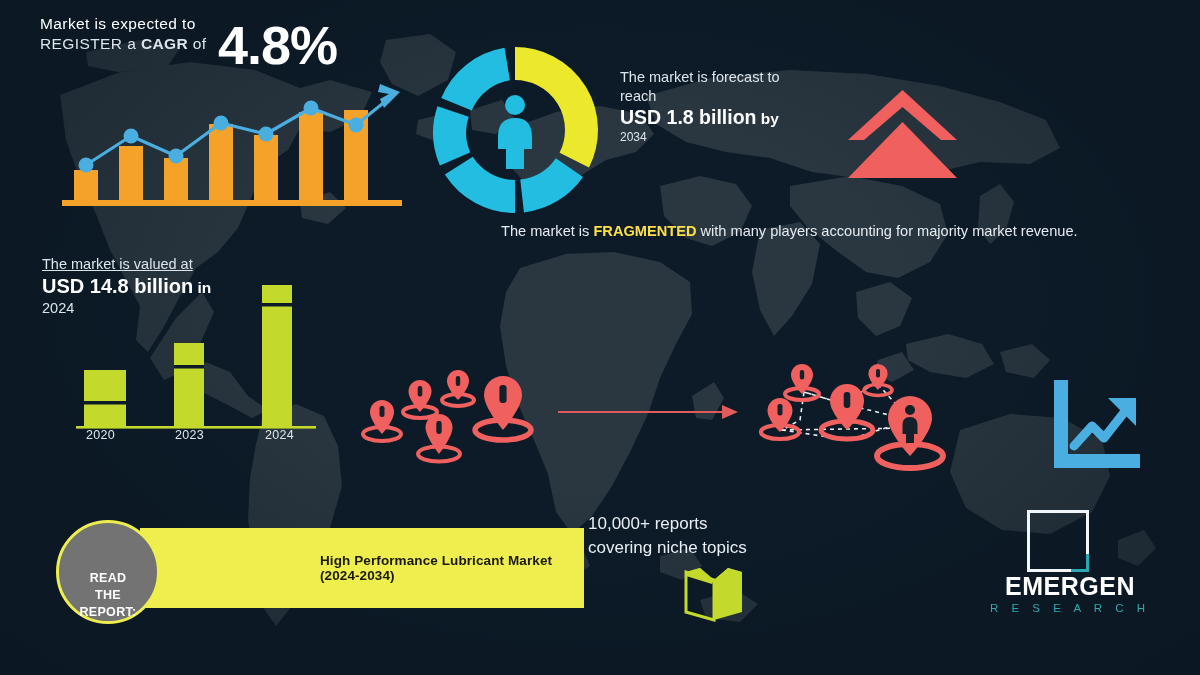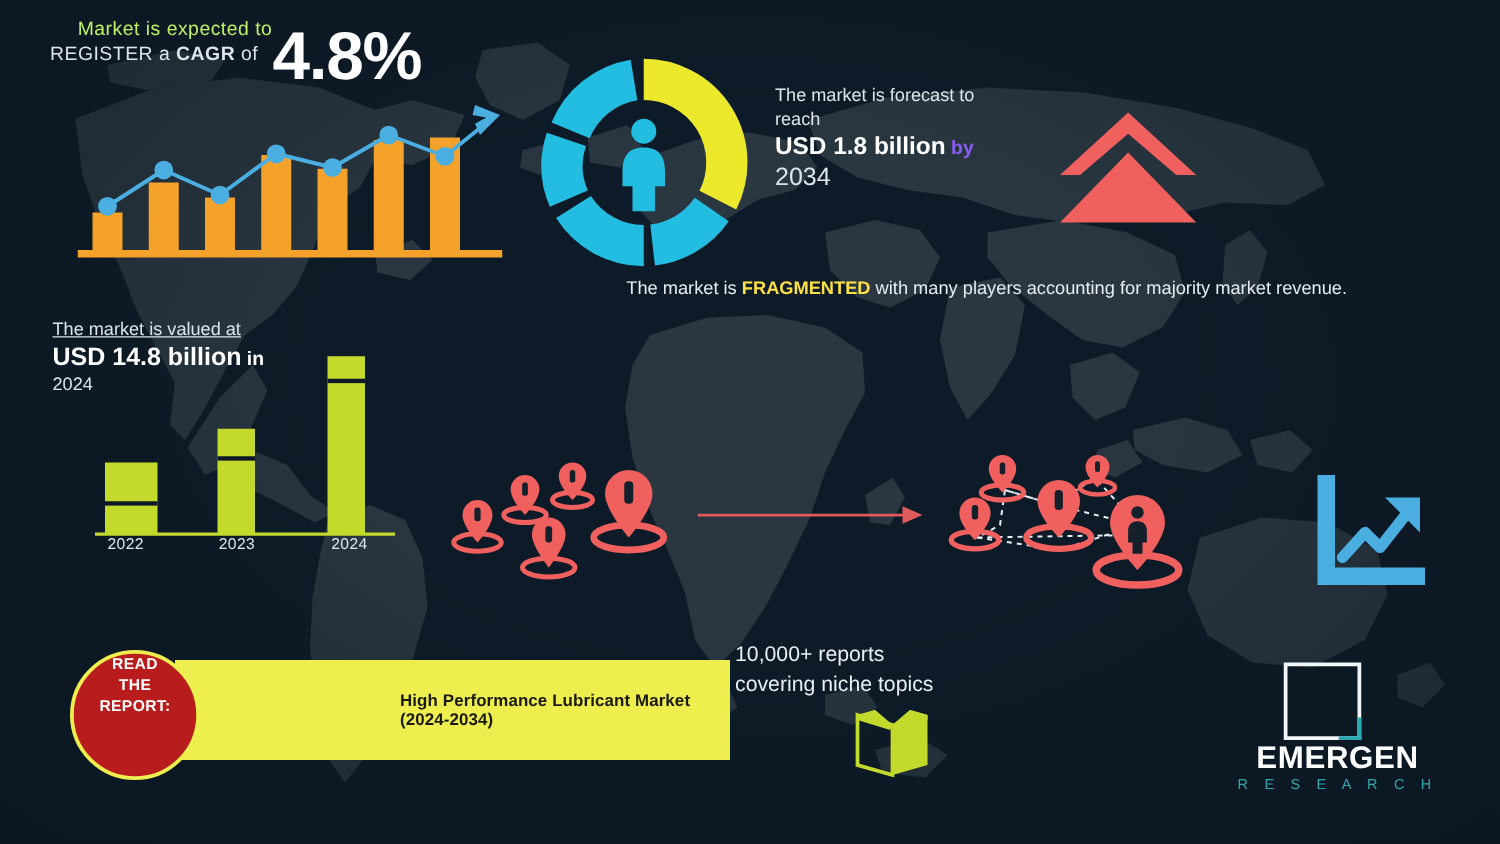--- a/index.html
+++ b/index.html
@@ -15,40 +15,40 @@
   #worldmap path{fill:#2a3741;}
   .vign{position:absolute;inset:0;pointer-events:none;
         background:radial-gradient(ellipse at 50% 45%,rgba(13,27,40,0) 35%,rgba(10,20,30,.55) 100%);}
 
   
   .tbox{position:absolute;line-height:1.28;}
   .t-yellow{color:#fde047;font-weight:700;}
 
   
   #cagr-text{left:40px;top:14px;font-size:15.5px;letter-spacing:.4px;width:200px;}
-  #cagr-text .l1{display:block;color:#bef264;text-align:center;}
+  #cagr-text .l1{display:block;color:#ffffff;}
   #cagr-text .l2{display:block;color:#dde4ea;}
   #cagr-value{
     position:absolute;left:218px;top:18px;font-size:54px;font-weight:700;
     color:#ffffff;letter-spacing:-1px;line-height:1;
   }
 
   
   #orangechart{position:absolute;left:62px;top:78px;width:340px;height:135px;}
 
   
   #donut{position:absolute;left:430px;top:45px;width:170px;height:170px;}
 
   
   #forecast{left:620px;top:68px;width:230px;font-size:15px;}
   #forecast .ln1{display:block;color:#dde4ea;font-size:14.5px;}
   #forecast .ln2{display:block;color:#dde4ea;font-size:14.5px;}
   #forecast .big{font-size:19.5px;font-weight:700;color:#ffffff;}
-  #forecast .by{font-size:15.5px;font-weight:700;color:#8b5cf6;}
-  #forecast .yr{display:block;color:#dde4ea;font-size:20px;}
+  #forecast .by{font-size:15.5px;font-weight:700;color:#ffffff;}
+  #forecast .yr{display:block;color:#dde4ea;font-size:12px;}
 
   
   #chevrons{position:absolute;left:845px;top:88px;width:115px;height:92px;}
 
   
   #fragmented{left:501px;top:220px;width:640px;font-size:14.6px;line-height:1.55;color:#e6ecf1;}
 
   
   #valued{left:42px;top:255px;width:240px;font-size:14.5px;}
   #valued .v1{display:block;color:#dde4ea;font-size:14.5px;text-decoration:underline;}
@@ -67,29 +67,29 @@
 
   
   #growth-icon{position:absolute;left:1046px;top:376px;width:98px;height:98px;}
 
   
   #cta{position:absolute;left:56px;top:520px;width:478px;height:96px;}
   #cta-banner{position:absolute;left:84px;top:8px;width:444px;height:80px;background:#eeee4f;}
   #cta-banner-label{position:absolute;left:180px;top:0;height:80px;display:flex;align-items:center;
       font-size:13.5px;font-weight:700;color:#1a1a10;letter-spacing:.1px;}
   #cta-circle{position:absolute;left:0;top:0;width:104px;height:104px;border-radius:50%;
-      background:#b91c1c;border:3px solid #eeee4f;display:flex;align-items:flex-start;justify-content:center;}
+      background:#737373;border:3px solid #eeee4f;display:flex;align-items:flex-end;justify-content:center;}
   #cta-circle span{font-size:12.5px;font-weight:700;color:#ffffff;text-align:center;line-height:1.35;letter-spacing:.3px;}
 
   
   #reports-text{left:588px;top:512px;width:240px;font-size:17px;color:#e8eef3;line-height:1.4;}
   #book-icon{position:absolute;left:682px;top:566px;width:64px;height:56px;}
 
   
-  #logo{position:absolute;left:985px;top:530px;width:170px;height:110px;}
+  #logo{position:absolute;left:985px;top:510px;width:170px;height:110px;}
   #logo-square{position:absolute;left:42px;top:0;width:62px;height:62px;border:3px solid #f2f6f8;}
   #logo-square .corner{position:absolute;right:-3px;bottom:-3px;width:18px;height:18px;
       border-right:3px solid #2aa9b5;border-bottom:3px solid #2aa9b5;}
   #logo-name{position:absolute;left:0;top:62px;width:170px;text-align:center;
       font-size:25px;font-weight:700;letter-spacing:.5px;color:#ffffff;}
   #logo-sub{position:absolute;left:0;top:92px;width:170px;text-align:center;
       font-size:11.5px;letter-spacing:5px;color:#2fa7ac;font-weight:400;}
 </style>
 </head>
 <body>
@@ -214,21 +214,21 @@
     <g>
       <rect x="22" y="95" width="42" height="57" fill="#c3d92b"></rect>
       <rect x="22" y="126" width="42" height="3.5" fill="#0d1b28"></rect>
       <rect x="112" y="68" width="30" height="84" fill="#c3d92b"></rect>
       <rect x="112" y="90" width="30" height="3.5" fill="#0d1b28"></rect>
       <rect x="200" y="10" width="30" height="142" fill="#c3d92b"></rect>
       <rect x="200" y="28" width="30" height="3.5" fill="#0d1b28"></rect>
     </g>
     <rect x="14" y="151" width="240" height="2.6" fill="#c3d92b"></rect>
   </svg>
-  <div class="gx-label" style="left:86px;top:428px;">2022</div>
+  <div class="gx-label" style="left:86px;top:428px;">2020</div>
   <div class="gx-label" style="left:175px;top:428px;">2023</div>
   <div class="gx-label" style="left:265px;top:428px;">2024</div>
 
   <svg id="pins-left" viewBox="0 0 200 110">
     <g fill="#f0605e">
 
       <ellipse cx="24" cy="68" rx="19" ry="7" fill="none" stroke="#f0605e" stroke-width="4"></ellipse>
       <path d="M24 34 a12 12 0 0 1 12 12 c0 9-12 22-12 22 s-12-13-12-22 a12 12 0 0 1 12-12 Z"></path>
       <rect x="21.5" y="40" width="5" height="11" rx="2.2" fill="#14202a"></rect>
 

